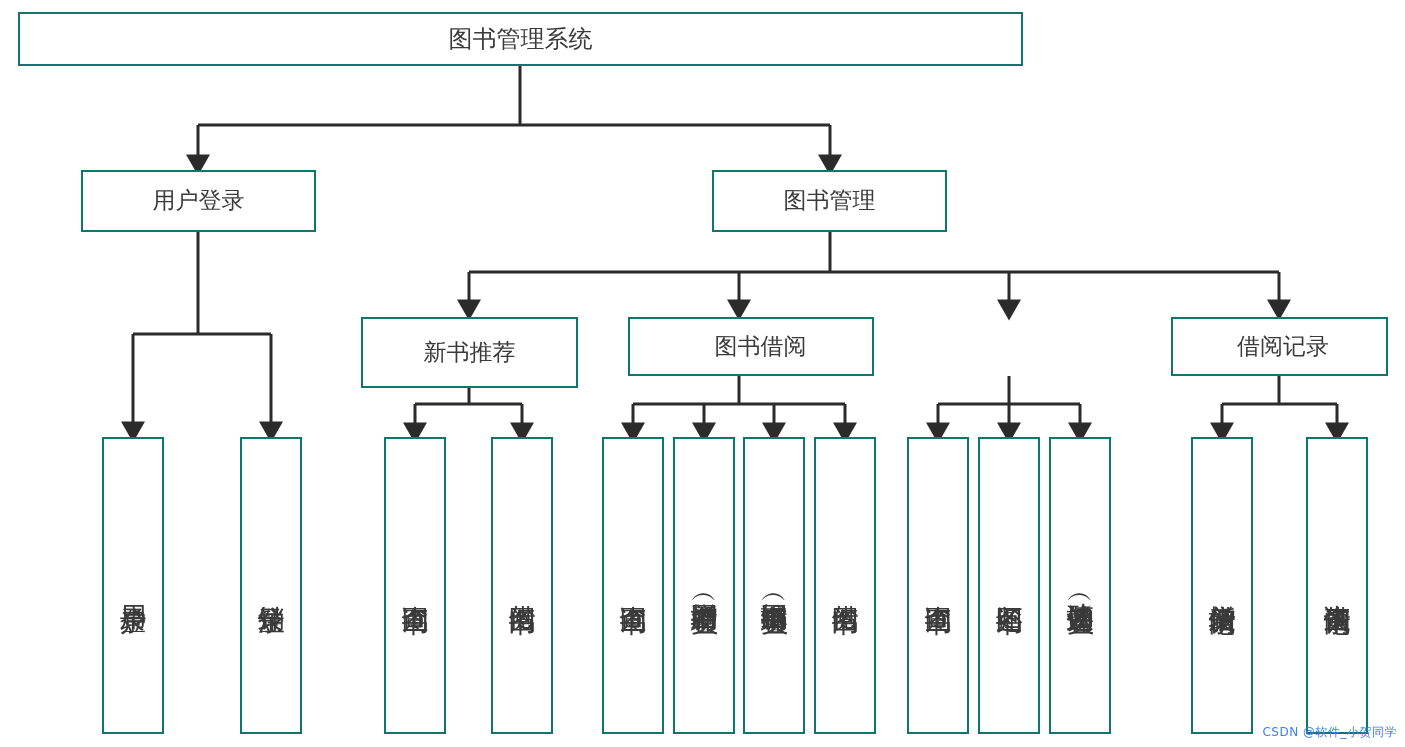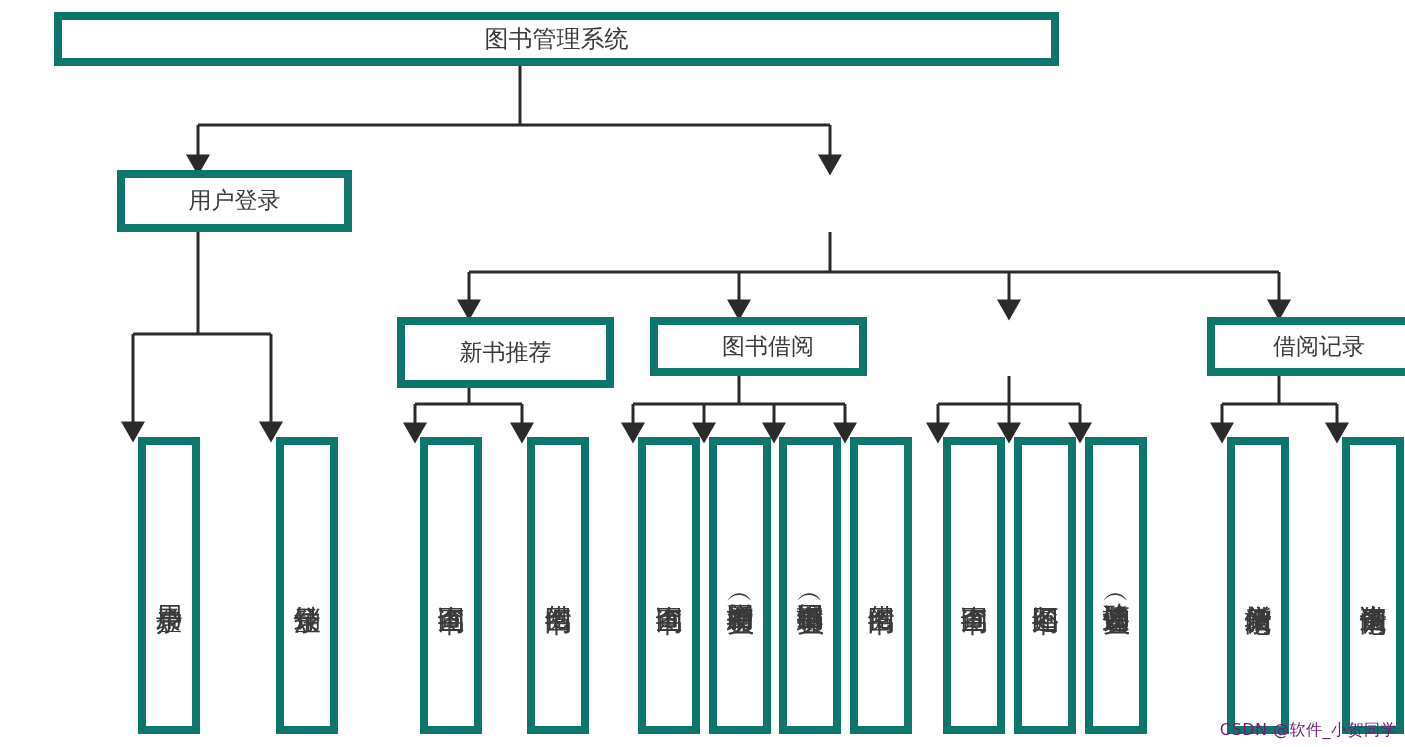--- a/index.html
+++ b/index.html
@@ -22,27 +22,26 @@
     position: absolute;
     left: 0;
     top: 0;
     width: 1405px;
     height: 747px;
     pointer-events: none;
   }
   .node {
     position: absolute;
     box-sizing: border-box;
-    border: 8px solid #0f766e;
+    border: 2px solid #0f766e;
     background: #ffffff;
     display: flex;
     align-items: center;
     justify-content: center;
     color: #3a3a3a;
-    margin-left: 36px;
   }
   .node-label {
     color: #3a3a3a;
     line-height: 1.18;
     text-align: center;
     white-space: nowrap;
   }
   
   .node.h .node-label {
     font-size: 23px;
@@ -61,22 +60,22 @@
     text-orientation: upright;
     font-size: 27px;
     line-height: 1.05;
     letter-spacing: 1px;
     white-space: nowrap;
   }
   #watermark {
     position: absolute;
     right: 8px;
     bottom: 6px;
-    font-size: 16px;
-    color: #701a75;
+    font-size: 12px;
+    color: #3b82f6;
     letter-spacing: 0.5px;
     white-space: nowrap;
   }
 </style>
 </head>
 <body>
 
 <div id="diagram-root">
 
   <svg id="edge-layer" viewBox="0 0 1405 747" width="1405" height="747" xmlns="http://www.w3.org/2000/svg">
@@ -129,25 +128,28 @@
     </g>
   </svg>
 
   <div class="node h root" style="left:18px; top:12px; width:1005px; height:54px;">
     <span class="node-label">图书管理系统</span>
   </div>
 
   <div class="node h" style="left:81px; top:170px; width:235px; height:62px;">
     <span class="node-label">用户登录</span>
   </div>
+  <div class="node h" style="left:712px; top:170px; width:235px; height:62px;">
+    <span class="node-label">图书管理</span>
+  </div>
 
   <div class="node h" style="left:361px; top:317px; width:217px; height:71px;">
     <span class="node-label">新书推荐</span>
   </div>
-  <div class="node h" style="left:614px; top:317px; width:217px; height:59px;padding-left:19px;">
+  <div class="node h" style="left:628px; top:317px; width:246px; height:59px;padding-left:19px;">
     <span class="node-label">图书借阅</span>
   </div>
   <div class="node h" style="left:1171px; top:317px; width:217px; height:59px;padding-left:7px;">
     <span class="node-label">借阅记录</span>
   </div>
 
   <div class="node v" style="left:102px; top:437px; width:62px; height:297px;">
     <span class="node-label">用户登录</span>
   </div>
   <div class="node v" style="left:240px; top:437px; width:62px; height:297px;">

